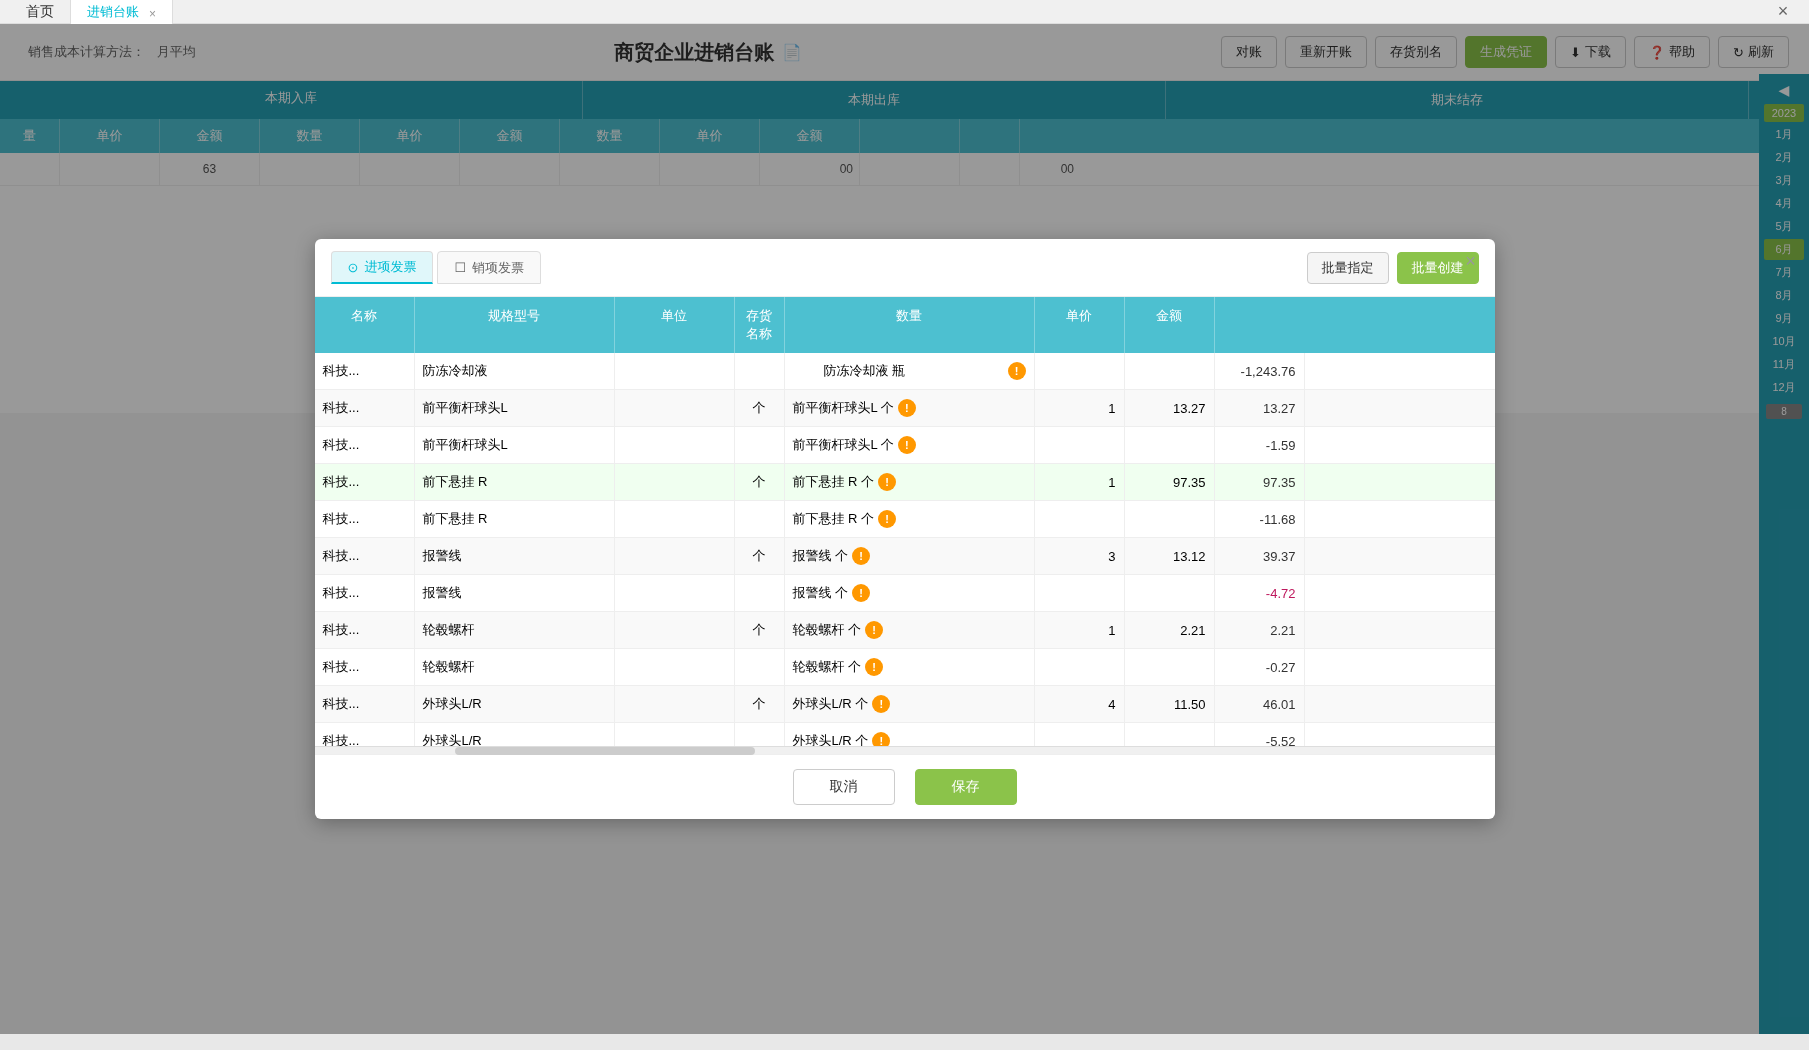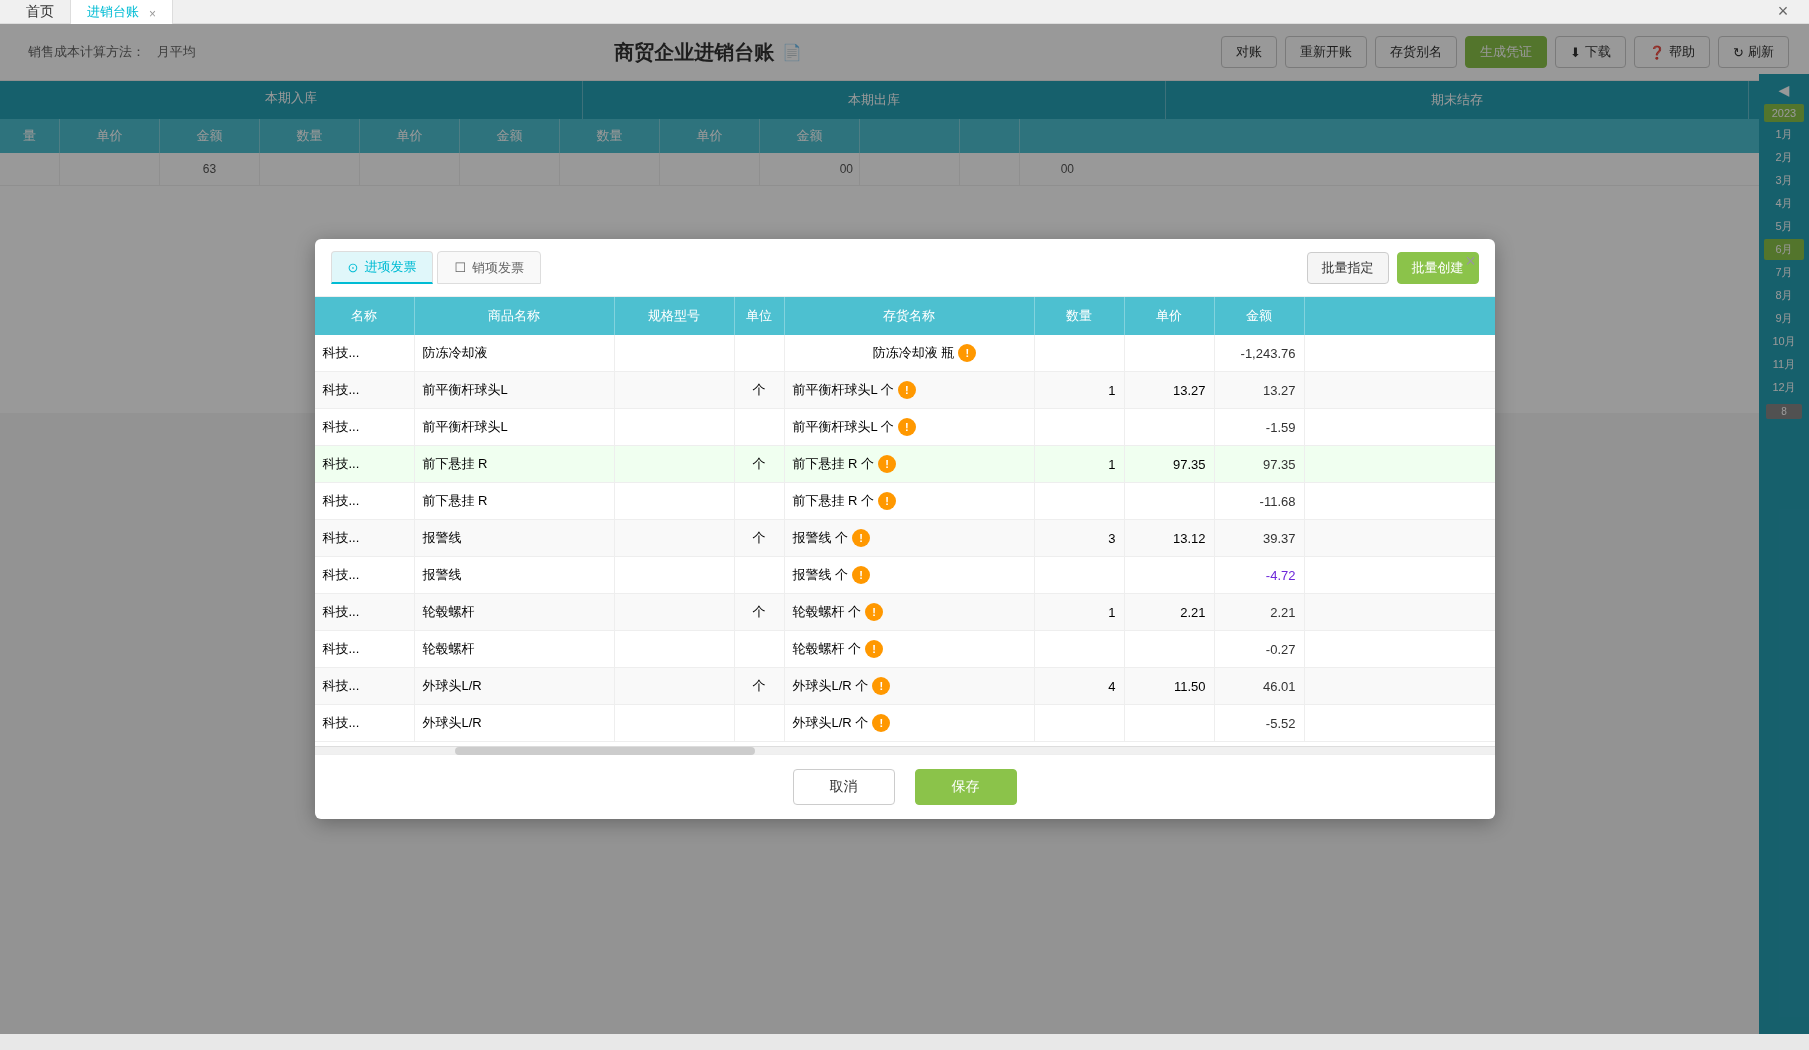--- a/index.html
+++ b/index.html
@@ -177,35 +177,34 @@
         <div class="modal-actions">
           <button class="btn-batch-assign">批量指定</button>
           <button class="btn-batch-create">批量创建</button>
         </div>
         <div class="modal-close">×</div>
       </div>
 
       <div class="modal-table">
         <div class="modal-table-header">
           <div class="modal-th">名称</div>
-          <div class="modal-th">商品名称</div>
           <div class="modal-th">规格型号</div>
           <div class="modal-th">单位</div>
           <div class="modal-th">存货名称</div>
           <div class="modal-th">数量</div>
           <div class="modal-th">单价</div>
           <div class="modal-th">金额</div>
         </div>
         <div class="modal-table-body" id="modal-table-body">
         <div class="modal-row">
       <div class="modal-td modal-td-left">科技...</div>
       <div class="modal-td modal-td-left">防冻冷却液</div>
       <div class="modal-td"></div>
       <div class="modal-td"></div>
-      <div class="modal-td" style="justify-content:center;margin-left:31px;">
+      <div class="modal-td" style="justify-content:space-between;margin-left:31px;">
                 <span>防冻冷却液 瓶</span>
                 <span class="warning-icon">!</span>
               </div>
       <div class="modal-td modal-td-right"></div>
       <div class="modal-td modal-td-right"></div>
       <div class="modal-td modal-td-right" style="color:#333">-1,243.76</div>
     </div>
             <div class="modal-row">
       <div class="modal-td modal-td-left">科技...</div>
       <div class="modal-td modal-td-left">前平衡杆球头L</div>
@@ -275,21 +274,21 @@
       <div class="modal-td modal-td-left">科技...</div>
       <div class="modal-td modal-td-left">报警线</div>
       <div class="modal-td"></div>
       <div class="modal-td"></div>
       <div class="modal-td" style="justify-content:flex-start;">
                 <span>报警线 个</span>
                 <span class="warning-icon">!</span>
               </div>
       <div class="modal-td modal-td-right"></div>
       <div class="modal-td modal-td-right"></div>
-      <div class="modal-td modal-td-right" style="color:#6d28d9">-4.72</div>
+      <div class="modal-td modal-td-right" style="color:#be185d">-4.72</div>
     </div>
             <div class="modal-row">
       <div class="modal-td modal-td-left">科技...</div>
       <div class="modal-td modal-td-left">轮毂螺杆</div>
       <div class="modal-td"></div>
       <div class="modal-td">个</div>
       <div class="modal-td" style="justify-content:flex-start;">
                 <span>轮毂螺杆 个</span>
                 <span class="warning-icon">!</span>
               </div>

